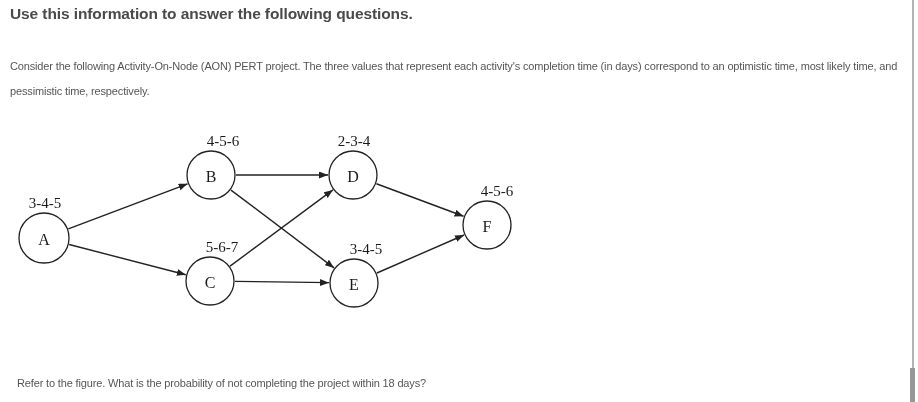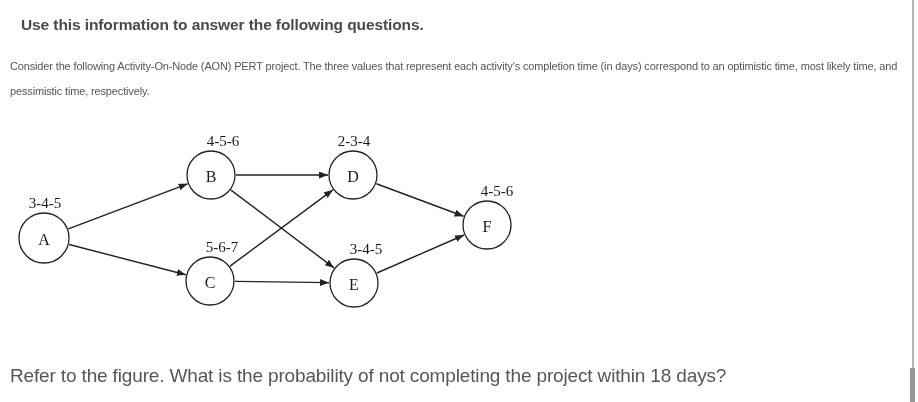--- a/index.html
+++ b/index.html
@@ -4,34 +4,34 @@
 <style>
   html, body { margin:0; padding:0; }
   body {
     width:918px; height:402px;
     background:#ffffff;
     font-family:"Liberation Sans", sans-serif;
     position:relative;
     overflow:hidden;
   }
   .heading {
-    position:absolute; top:5px; left:10px; margin:11px;
+    position:absolute; top:5px; left:10px; margin:0;
     font-size:15.5px; font-weight:bold;
     letter-spacing:-0.1px;
   }
   .intro {
     position:absolute; top:54px; left:10px; margin:0;
     width:895px;
     font-size:11px; line-height:25px;
     letter-spacing:-0.15px;
   }
   .question {
-    position:absolute; top:364px; left:10px; margin:0;
+    position:absolute; top:364px; left:10px; margin:7px;
     width:895px;
-    font-size:19px; line-height:24px;
+    font-size:11px; line-height:24px;
     letter-spacing:-0.15px;
   }
   #diagram {
     position:absolute; top:0; left:0;
     pointer-events:none;
   }
   #diagram text.node-letter {
     font-family:"Liberation Serif", serif;
     font-size:16px;
   }

